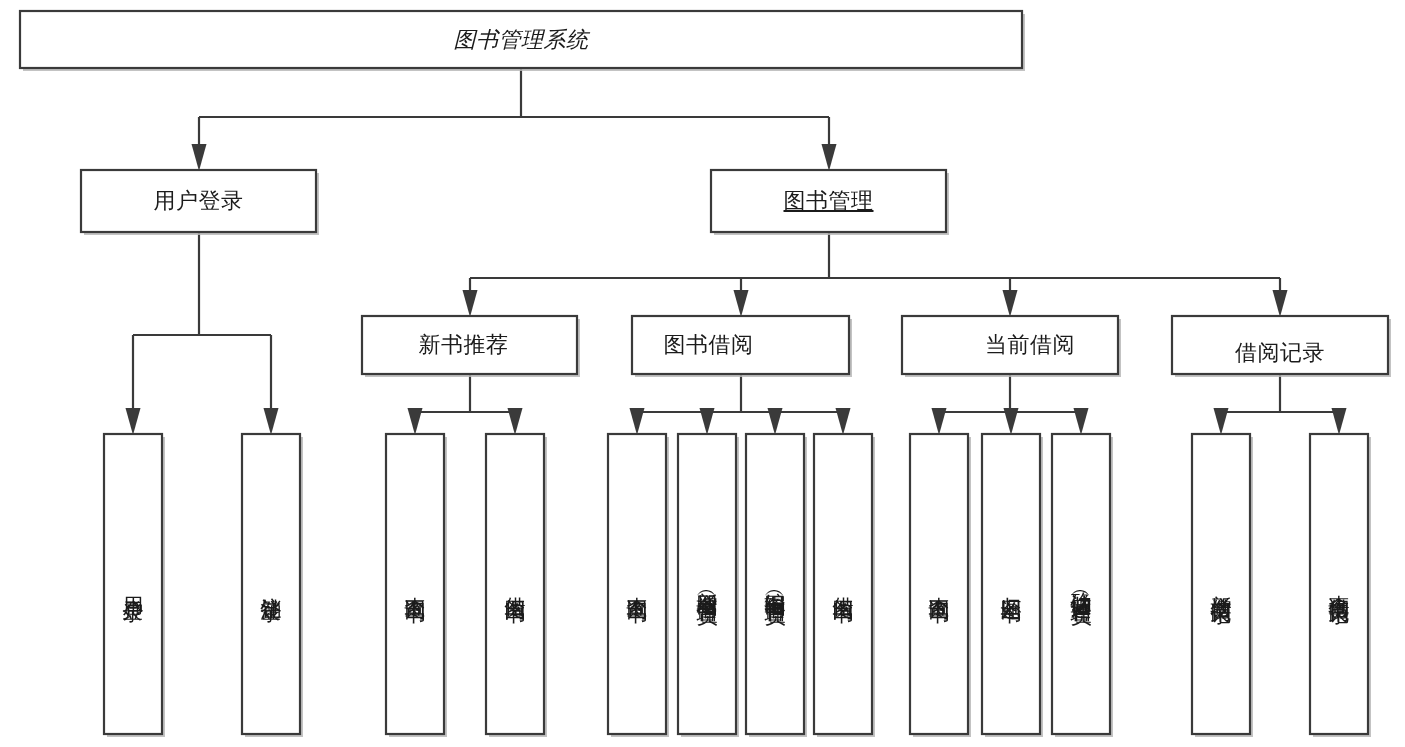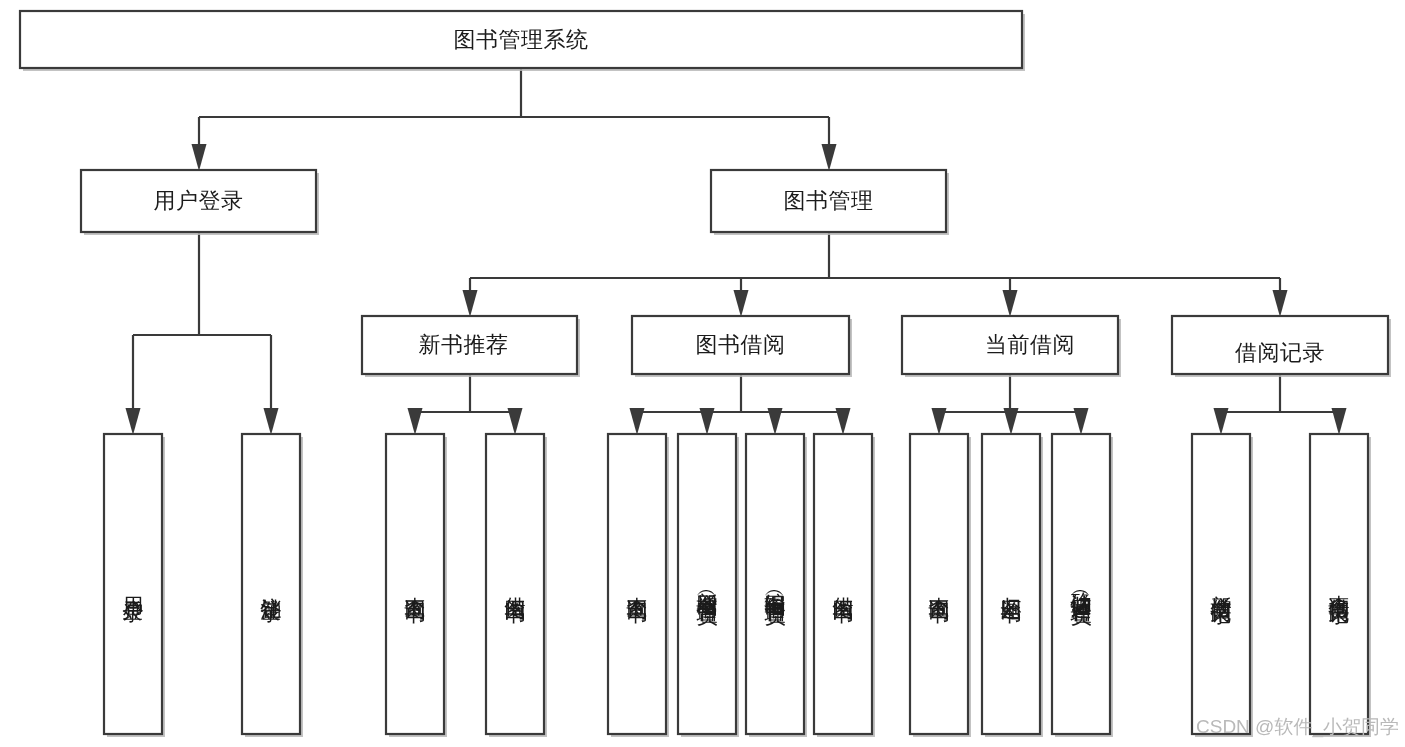--- a/index.html
+++ b/index.html
@@ -174,37 +174,36 @@
         <rect x="1055" y="437" width="58" height="300" class="node-shadow"></rect>
         <rect x="1052" y="434" width="58" height="300" class="node-rect"></rect>
         <rect x="1195" y="437" width="58" height="300" class="node-shadow"></rect>
         <rect x="1192" y="434" width="58" height="300" class="node-rect"></rect>
         <rect x="1313" y="437" width="58" height="300" class="node-shadow"></rect>
         <rect x="1310" y="434" width="58" height="300" class="node-rect"></rect>
       </g>
   </svg>
 
   <div id="labels-layer">
-      <div class="node-label" style="left: 20px; top: 11px; width: 1002px; height: 57px;">图书管理系统</div>
+      <div class="node-label" style="left: 20px; top: 11px; width: 1002px; height: 57px; font-style: italic;">图书管理系统</div>
       <div class="node-label" style="left: 81px; top: 170px; width: 235px; height: 62px;">用户登录</div>
-      <div class="node-label" style="left: 711px; top: 170px; width: 235px; height: 62px;">图书管理</div>
+      <div class="node-label" style="left: 711px; top: 170px; width: 235px; height: 62px; text-decoration: underline;">图书管理</div>
       <div class="node-label" style="left: 356px; top: 316px; width: 215px; height: 58px;">新书推荐</div>
-      <div class="node-label" style="left: 632px; top: 316px; width: 217px; height: 58px; text-align: center;">图书借阅</div>
+      <div class="node-label" style="left: 600px; top: 316px; width: 217px; height: 58px; text-align: center;">图书借阅</div>
       <div class="node-label" style="left: 922px; top: 316px; width: 216px; height: 58px;">当前借阅</div>
       <div class="node-label" style="left: 1172px; top: 316px; width: 216px; height: 74px;">借阅记录</div>
       <div class="node-label vertical" style="left: 104px; top: 434px; width: 58px; height: 300px;">用户登录</div>
       <div class="node-label vertical" style="left: 242px; top: 434px; width: 58px; height: 300px;">注销登录</div>
       <div class="node-label vertical" style="left: 386px; top: 434px; width: 58px; height: 300px;">查询图书</div>
       <div class="node-label vertical" style="left: 486px; top: 434px; width: 58px; height: 300px;">借阅图书</div>
       <div class="node-label vertical" style="left: 608px; top: 434px; width: 58px; height: 300px;">查询图书</div>
       <div class="node-label vertical" style="left: 678px; top: 434px; width: 58px; height: 300px;">新增图书（管理员）</div>
       <div class="node-label vertical" style="left: 746px; top: 434px; width: 58px; height: 300px;">编辑图书（管理员）</div>
       <div class="node-label vertical" style="left: 814px; top: 434px; width: 58px; height: 300px;">借阅图书</div>
       <div class="node-label vertical" style="left: 910px; top: 434px; width: 58px; height: 300px;">查询图书</div>
       <div class="node-label vertical" style="left: 982px; top: 434px; width: 58px; height: 300px;">归还图书</div>
       <div class="node-label vertical" style="left: 1052px; top: 434px; width: 58px; height: 300px;">确认归还（管理员）</div>
       <div class="node-label vertical" style="left: 1192px; top: 434px; width: 58px; height: 300px;">新增借阅记录</div>
       <div class="node-label vertical" style="left: 1310px; top: 434px; width: 58px; height: 300px;">查询借阅记录</div>
     </div>
 
-  <div class="watermark">CSDN @软件_小贺同学</div>
 
 </div>
 
 </body></html>

